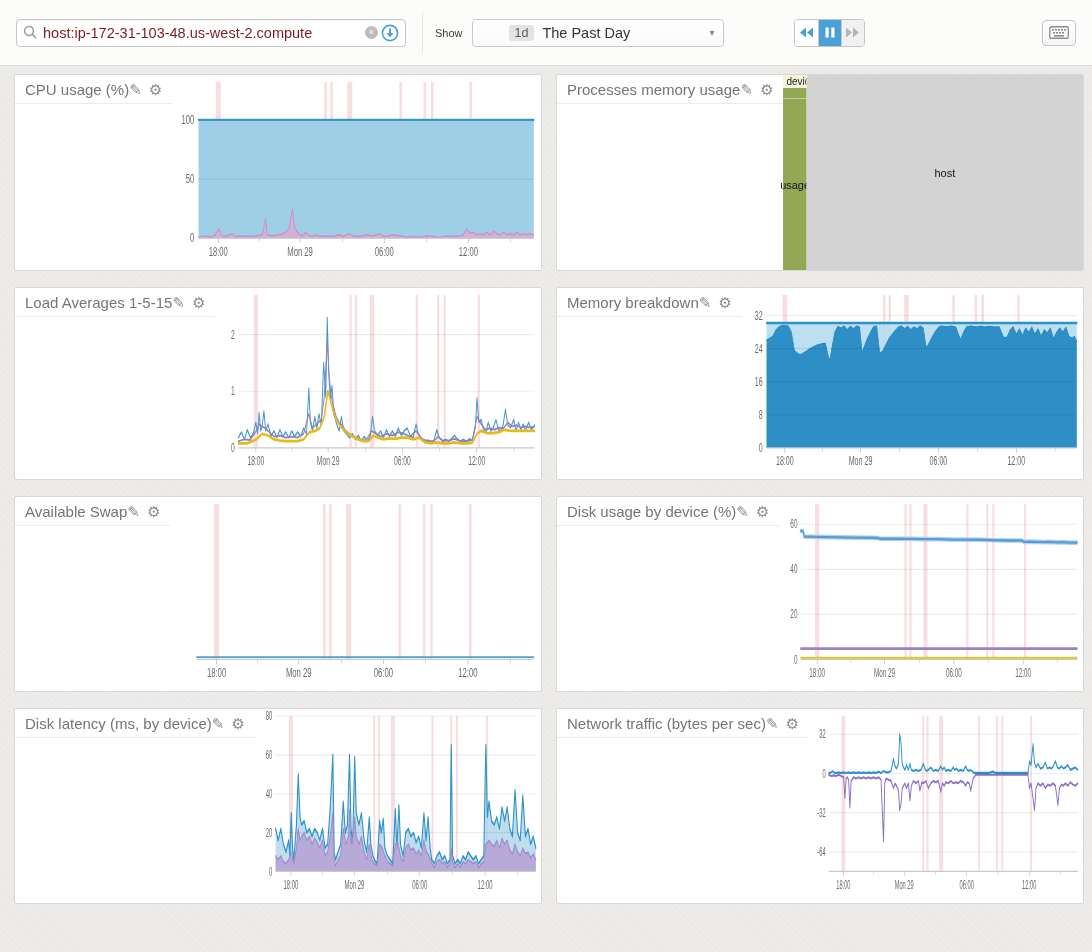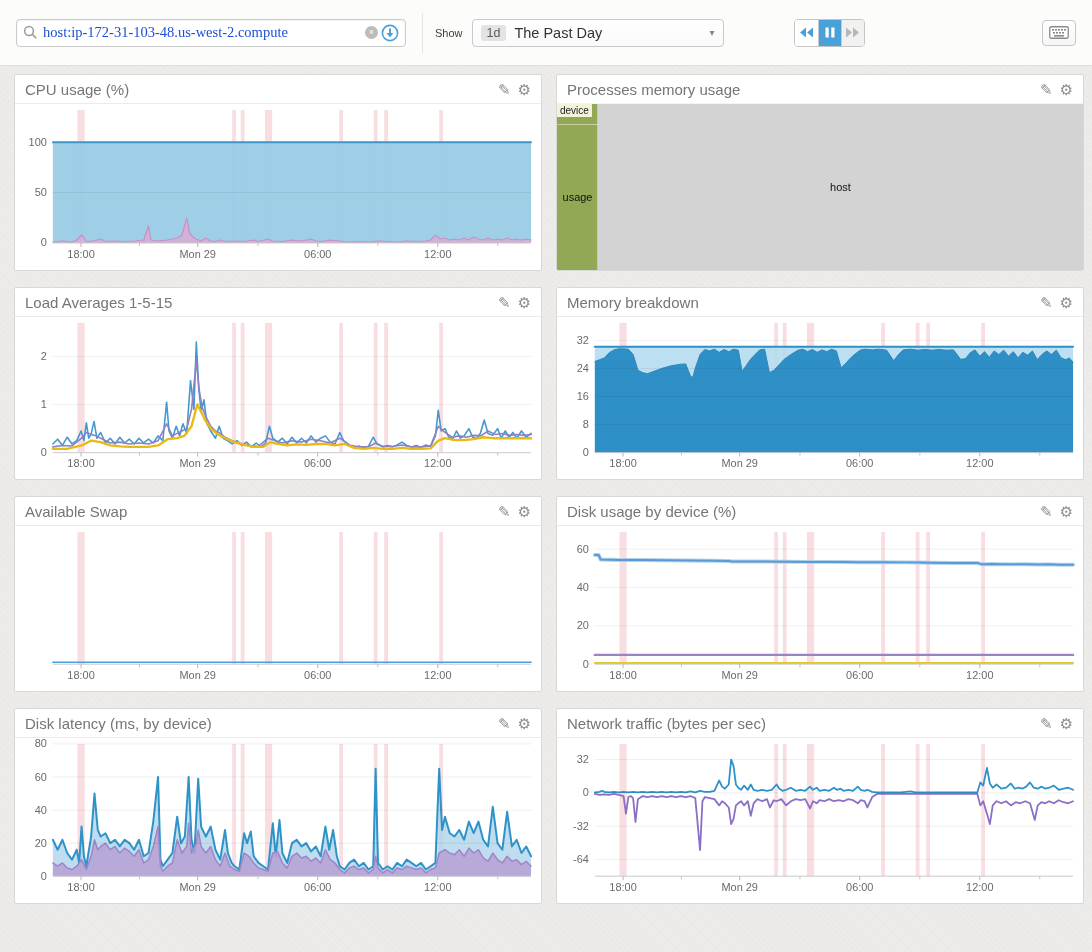--- a/index.html
+++ b/index.html
@@ -7,47 +7,47 @@
     font-family:"Liberation Sans", sans-serif; background:#edecea; }
   body { background-image:
       repeating-linear-gradient(45deg, rgba(0,0,0,0.013) 0 2px, rgba(255,255,255,0.02) 2px 4px); }
 
   
   .topbar { height:66px; background:#fcfcfb; border-bottom:1px solid #ddddda;
     display:flex; align-items:center; padding:0 16px; }
   .search-wrap { position:relative; width:390px; height:28px; background:#fff;
     border:1px solid #c9c9c9; border-radius:4px; display:flex; align-items:center;
     padding:0 6px; box-shadow:inset 0 1px 2px rgba(0,0,0,0.05); }
-  .search-wrap input { border:none; outline:none; flex:1; font-size:14.5px; color:#1d4ed8;
-    font-family:Liberation Serif, serif; background:transparent; min-width:0; }
+  .search-wrap input { border:none; outline:none; flex:1; font-size:14.5px; color:#7f1d1d;
+    font-family:Liberation Sans, sans-serif; background:transparent; min-width:0; }
   .ic-clear { width:13px; height:13px; border-radius:50%; background:#bcbcbc; color:#fff;
     font-size:9px; line-height:13px; text-align:center; margin:0 3px 0 -12px; flex:none; }
   .bar-divider { width:1px; height:40px; background:#e4e4e2; margin:0 12px 0 16px; }
   .show-label { font-size:11px; color:#3c3c3c; margin-right:9px; }
   .dropdown { width:252px; height:28px; border:1px solid #c9c9c9; border-radius:4px;
     background:linear-gradient(#fff,#fafafa); display:flex; align-items:center; padding:0 8px; cursor:pointer; }
   .tf-badge { background:#e3e3e3; border-radius:3px; color:#5a5a5a; font-size:12.5px;
-    padding:1px 6px; margin-right:8px; }
+    padding:1px 6px; margin-right:8px;margin-left:28px; }
   .tf-label { font-size:14.5px; color:#333; flex:1; }
   .caret { color:#8a8a8a; font-size:10px; }
   .pb-group { display:flex; margin-left:70px; border:1px solid #c5c5c5; border-radius:4px;
     overflow:hidden; height:28px; background:#fff; }
   .pb-btn { width:23px; height:100%; display:flex; align-items:center; justify-content:center;
     border:none; background:#fff; cursor:pointer; }
   .pb-btn + .pb-btn { border-left:1px solid #c9c9c9; }
   .pb-btn.active { background:#4aa0d8; }
   .pb-btn.dim { background:#f1f1f0; }
   .kb-btn { margin-left:auto; width:34px; height:26px; border:1px solid #c6c6c6; border-radius:4px;
     background:linear-gradient(#fff,#f6f6f6); display:flex; align-items:center; justify-content:center; cursor:pointer; }
 
   
   .grid { padding:8px 8px 0 14px; display:grid; grid-template-columns:528px 528px;
     grid-template-rows:197px 193px 196px 196px; gap:16px 14px; }
   .panel { background:#fff; border:1px solid #d8d8d6; border-radius:2px; overflow:hidden;
-    display:flex; flex-direction:column; }
+    display:flex; flex-direction:row; }
   .panel header { height:29px; flex:none; display:flex; align-items:center;
     border-bottom:1px solid #ebebeb; padding:0 10px; }
   .panel h2 { font-size:15px; font-weight:400; color:#757575; flex:1;
     white-space:nowrap; overflow:hidden; }
   .p-icons { color:#8d8d8d; display:flex; gap:7px; }
   .p-icons span { cursor:pointer; font-size:15px; line-height:15px; }
   .chart { display:block; width:100%; flex:1; }
   .treemap { position:relative; flex:1; background:#fff; }
   .tm-cell { position:absolute; display:flex; align-items:center; justify-content:center;
     font-size:11px; color:#111; outline:1px solid rgba(255,255,255,0.45); cursor:pointer; }

